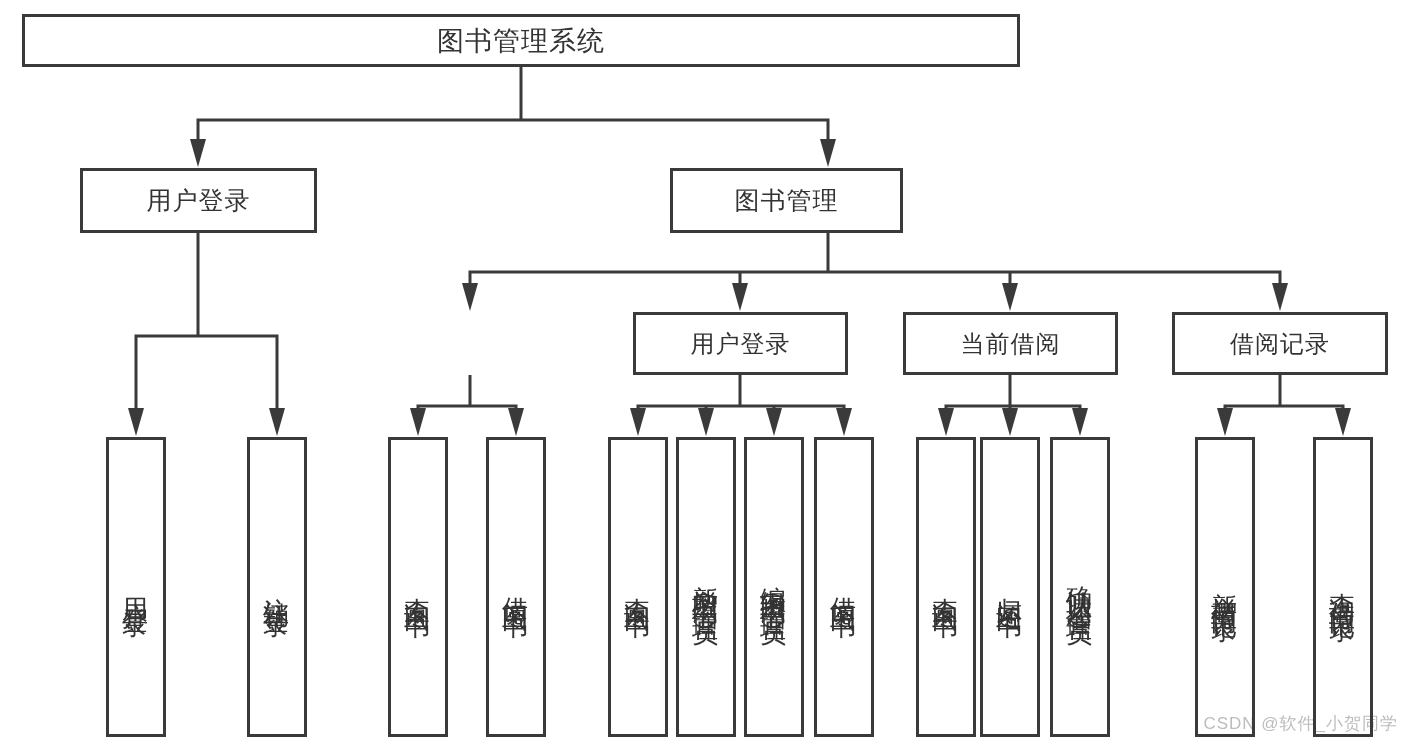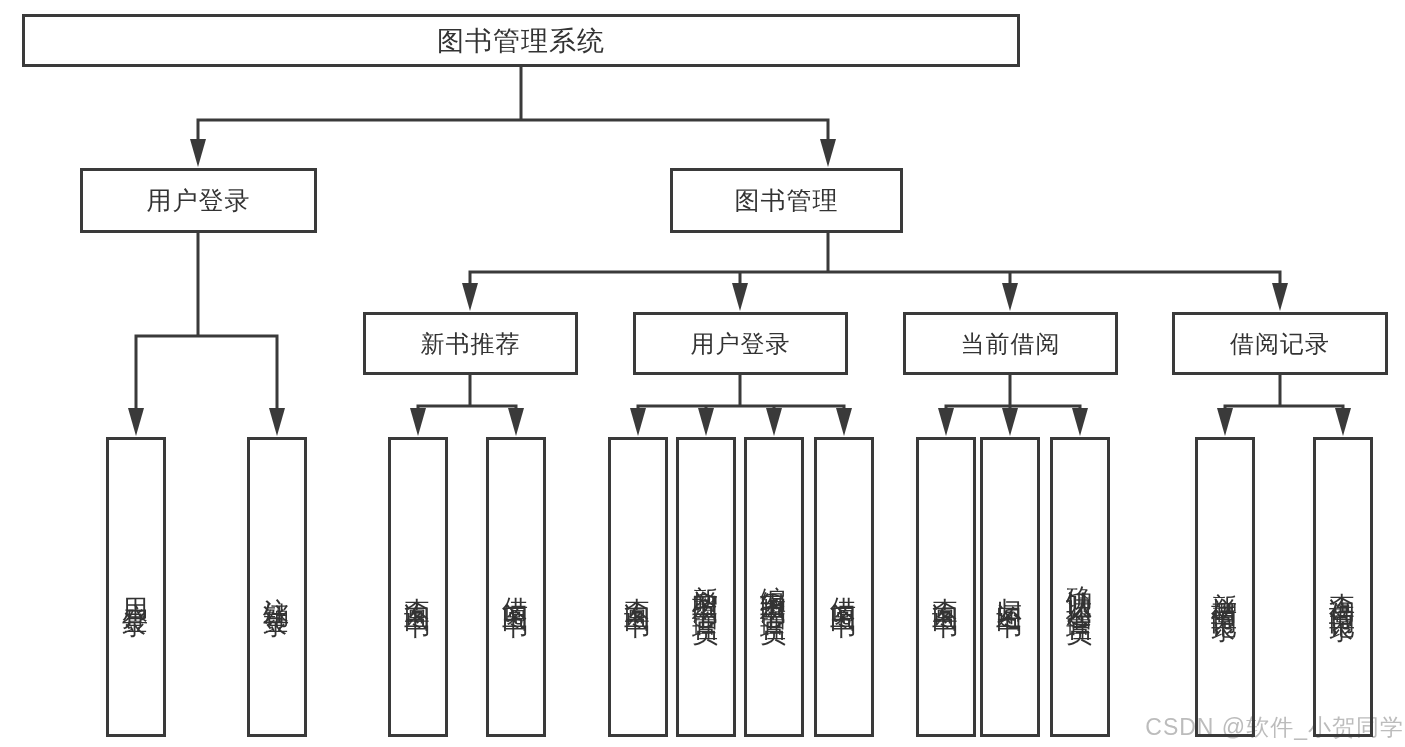--- a/index.html
+++ b/index.html
@@ -34,23 +34,23 @@
   .box.h3 .lbl{font-size:24px;letter-spacing:1px;}
   .box.v .lbl{
     writing-mode:vertical-rl;
     text-orientation:mixed;
     font-size:26px;
     letter-spacing:5px;
     white-space:normal;
   }
   .watermark{
     position:absolute;
-    right:1px;
+    right:7px;
     top:712px;
-    font-size:23px;
+    font-size:17px;
     letter-spacing:1px;
     color:var(--wm);
     z-index:10;
     mix-blend-mode:darken;
   }
 </style>
 </head>
 <body>
 
 <div class="canvas">
@@ -106,23 +106,20 @@
     <span class="lbl">图书管理系统</span>
   </div>
 
   <div class="box h2" style="left:80px;top:168px;width:237px;height:65px">
     <span class="lbl">用户登录</span>
   </div>
   <div class="box h2" style="left:670px;top:168px;width:233px;height:65px">
     <span class="lbl">图书管理</span>
   </div>
 
-  <div class="box h3" style="left:363px;top:312px;width:215px;height:63px">
-    <span class="lbl">新书推荐</span>
-  </div>
   <div class="box h3" style="left:633px;top:312px;width:215px;height:63px">
     <span class="lbl">用户登录</span>
   </div>
   <div class="box h3" style="left:903px;top:312px;width:215px;height:63px">
     <span class="lbl">当前借阅</span>
   </div>
   <div class="box h3" style="left:1172px;top:312px;width:216px;height:63px">
     <span class="lbl">借阅记录</span>
   </div>
 

